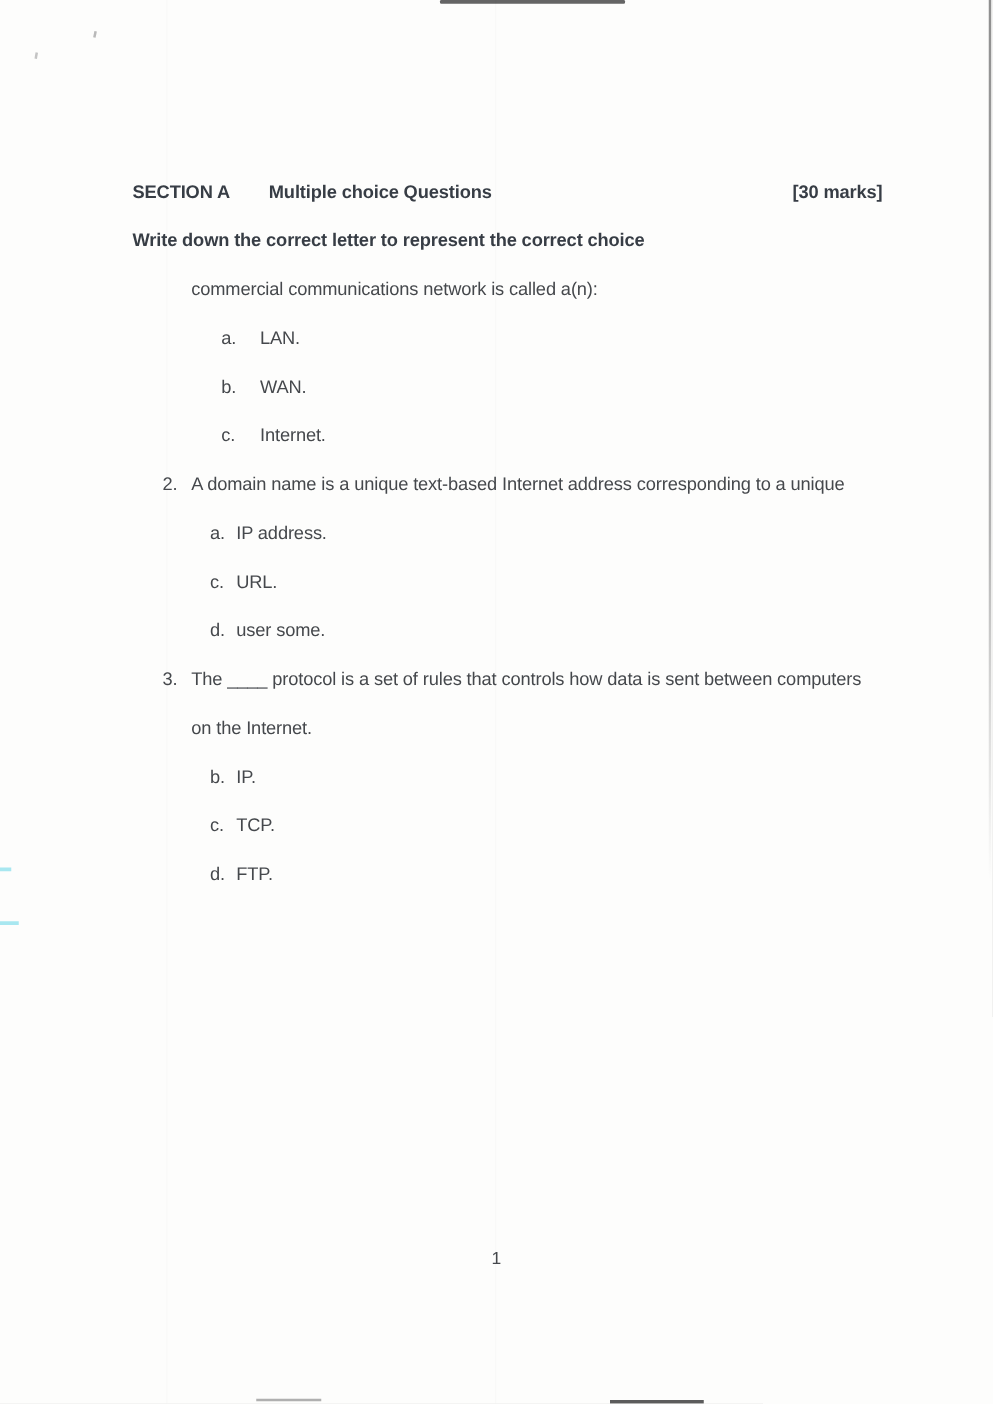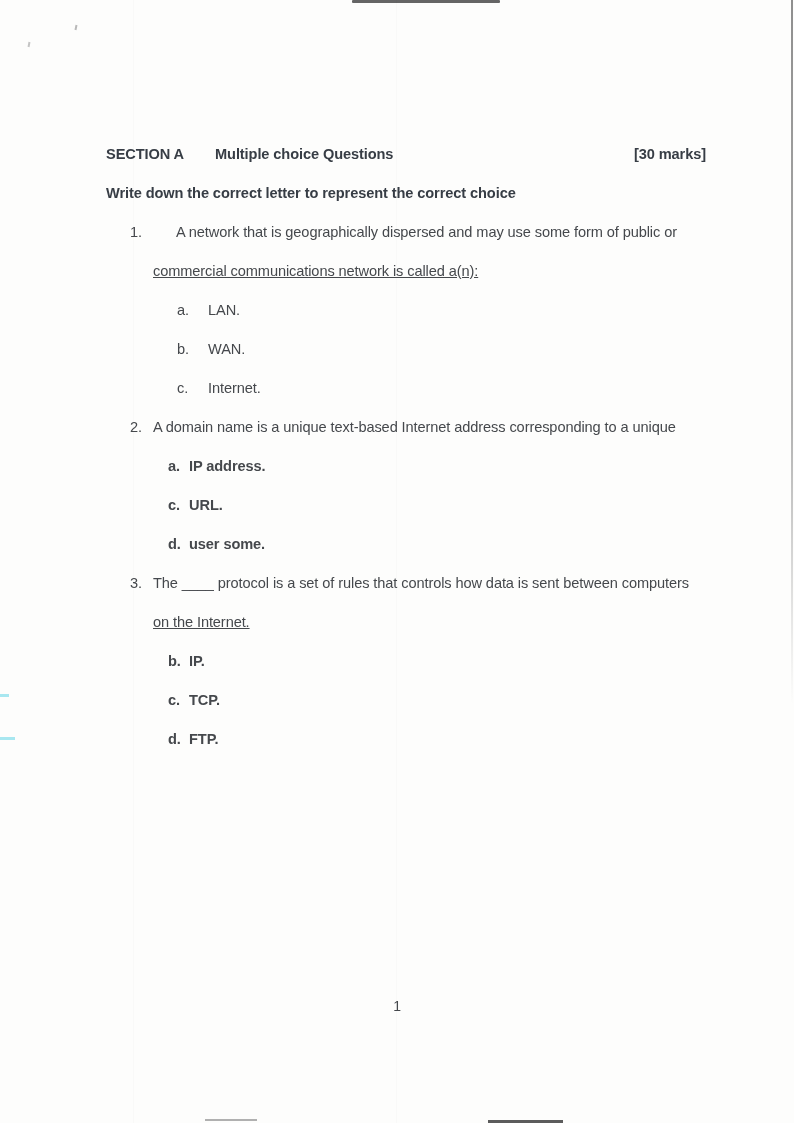--- a/index.html
+++ b/index.html
@@ -16,24 +16,24 @@
   }
   .content{position:absolute;left:106px;top:146px;width:600px;}
   .line{height:39px;white-space:nowrap;}
   .bold{font-weight:bold;color:var(--ink-bold,#373d45);}
   .header-row{display:flex;justify-content:space-between;align-items:flex-start;}
   .sec-title{margin-left:31px;}
   .qline{padding-left:24px;}
   .qnum{display:inline-block;}
   .w46{width:46px;}
   .w23{width:23px;}
-  .cont{padding-left:47px;text-decoration:underline;}
+  .cont{padding-left:47px;}
   .opt1{padding-left:71px;}
   .opt1 .letter{display:inline-block;width:31px;}
-  .opt2{padding-left:62px;font-weight:bold;}
+  .opt2{padding-left:62px;}
   .opt2 .letter{display:inline-block;width:21px;}
   .footer{position:absolute;top:998px;left:0;width:794px;text-align:center;font-size:14px;color:var(--ink,#45484c);}
   
   .artifact{position:absolute;pointer-events:none;}
   .a-top-strip{left:352px;top:0;width:148px;height:3px;background:var(--artifact-dark,#4a4a4a);opacity:.85;border-radius:1px;}
   .a-right-line{left:791px;top:0;width:1.5px;height:705px;background:linear-gradient(to bottom,#8f8f8f 0%,#b2b2b2 60%,rgba(178,178,178,0) 100%);}
   .a-cyan-1{left:0;top:694px;width:9px;height:2.5px;background:var(--artifact-cyan,#a8e7f0);}
   .a-cyan-2{left:0;top:737px;width:15px;height:3px;background:var(--artifact-cyan,#a8e7f0);}
   .a-bottom-light{left:205px;top:1119px;width:52px;height:1.5px;background:#9c9c9c;opacity:.8;}
   .a-bottom-dark{left:488px;top:1120px;width:75px;height:3px;background:var(--artifact-dark,#4a4a4a);opacity:.9;}
@@ -62,23 +62,20 @@
 
     <div class="line header-row">
       <span>
         <span class="bold">SECTION A</span><span class="bold sec-title">Multiple choice Questions</span>
       </span>
       <span class="bold">[30 marks]</span>
     </div>
 
     <div class="line bold">Write down the correct letter to represent the correct choice</div>
 
-    <div class="line qline">
-      <span class="qnum w46">1.</span><span>A network that is geographically dispersed and may use some form of public or</span>
-    </div>
     <div class="line cont">commercial communications network is called a(n):</div>
     <div class="line opt1">
       <span class="letter">a.</span><span>LAN.</span>
     </div>
     <div class="line opt1">
       <span class="letter">b.</span><span>WAN.</span>
     </div>
     <div class="line opt1">
       <span class="letter">c.</span><span>Internet.</span>
     </div>

